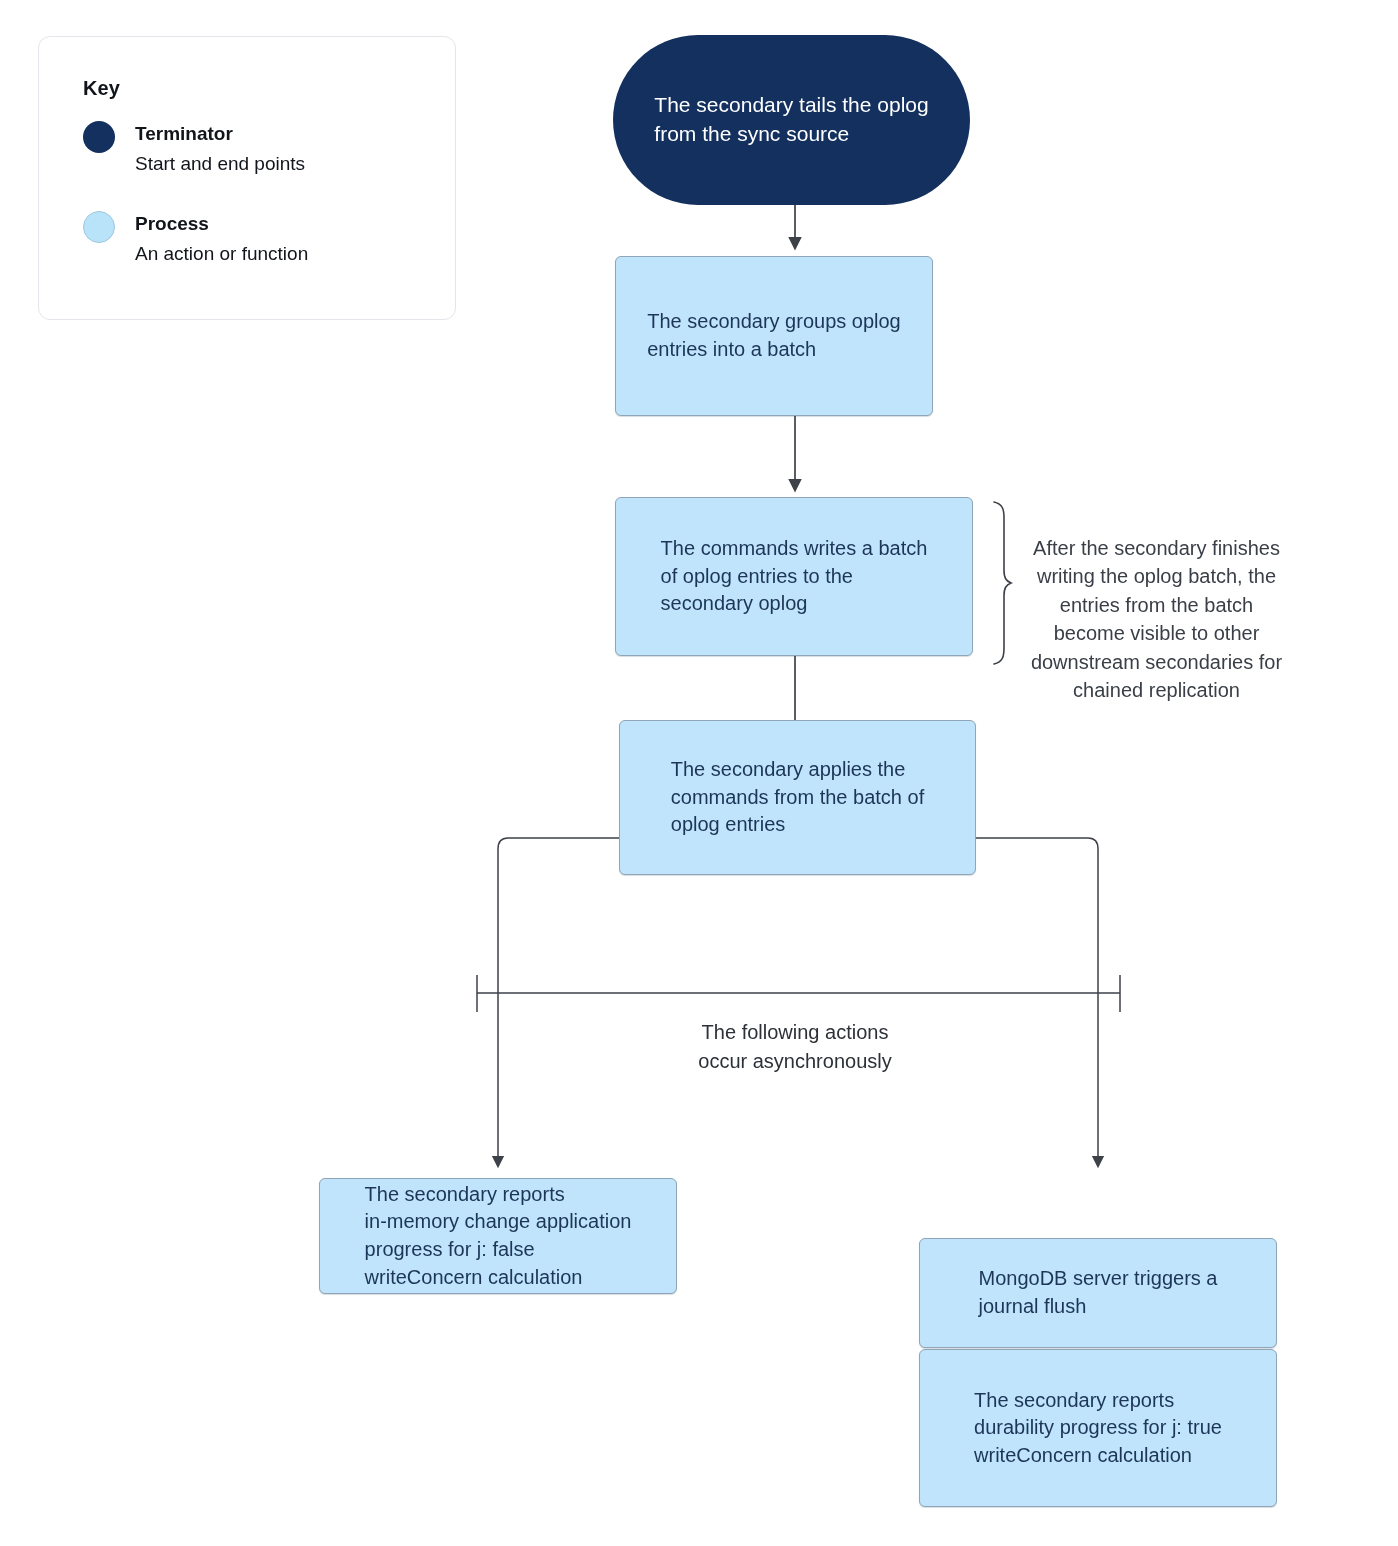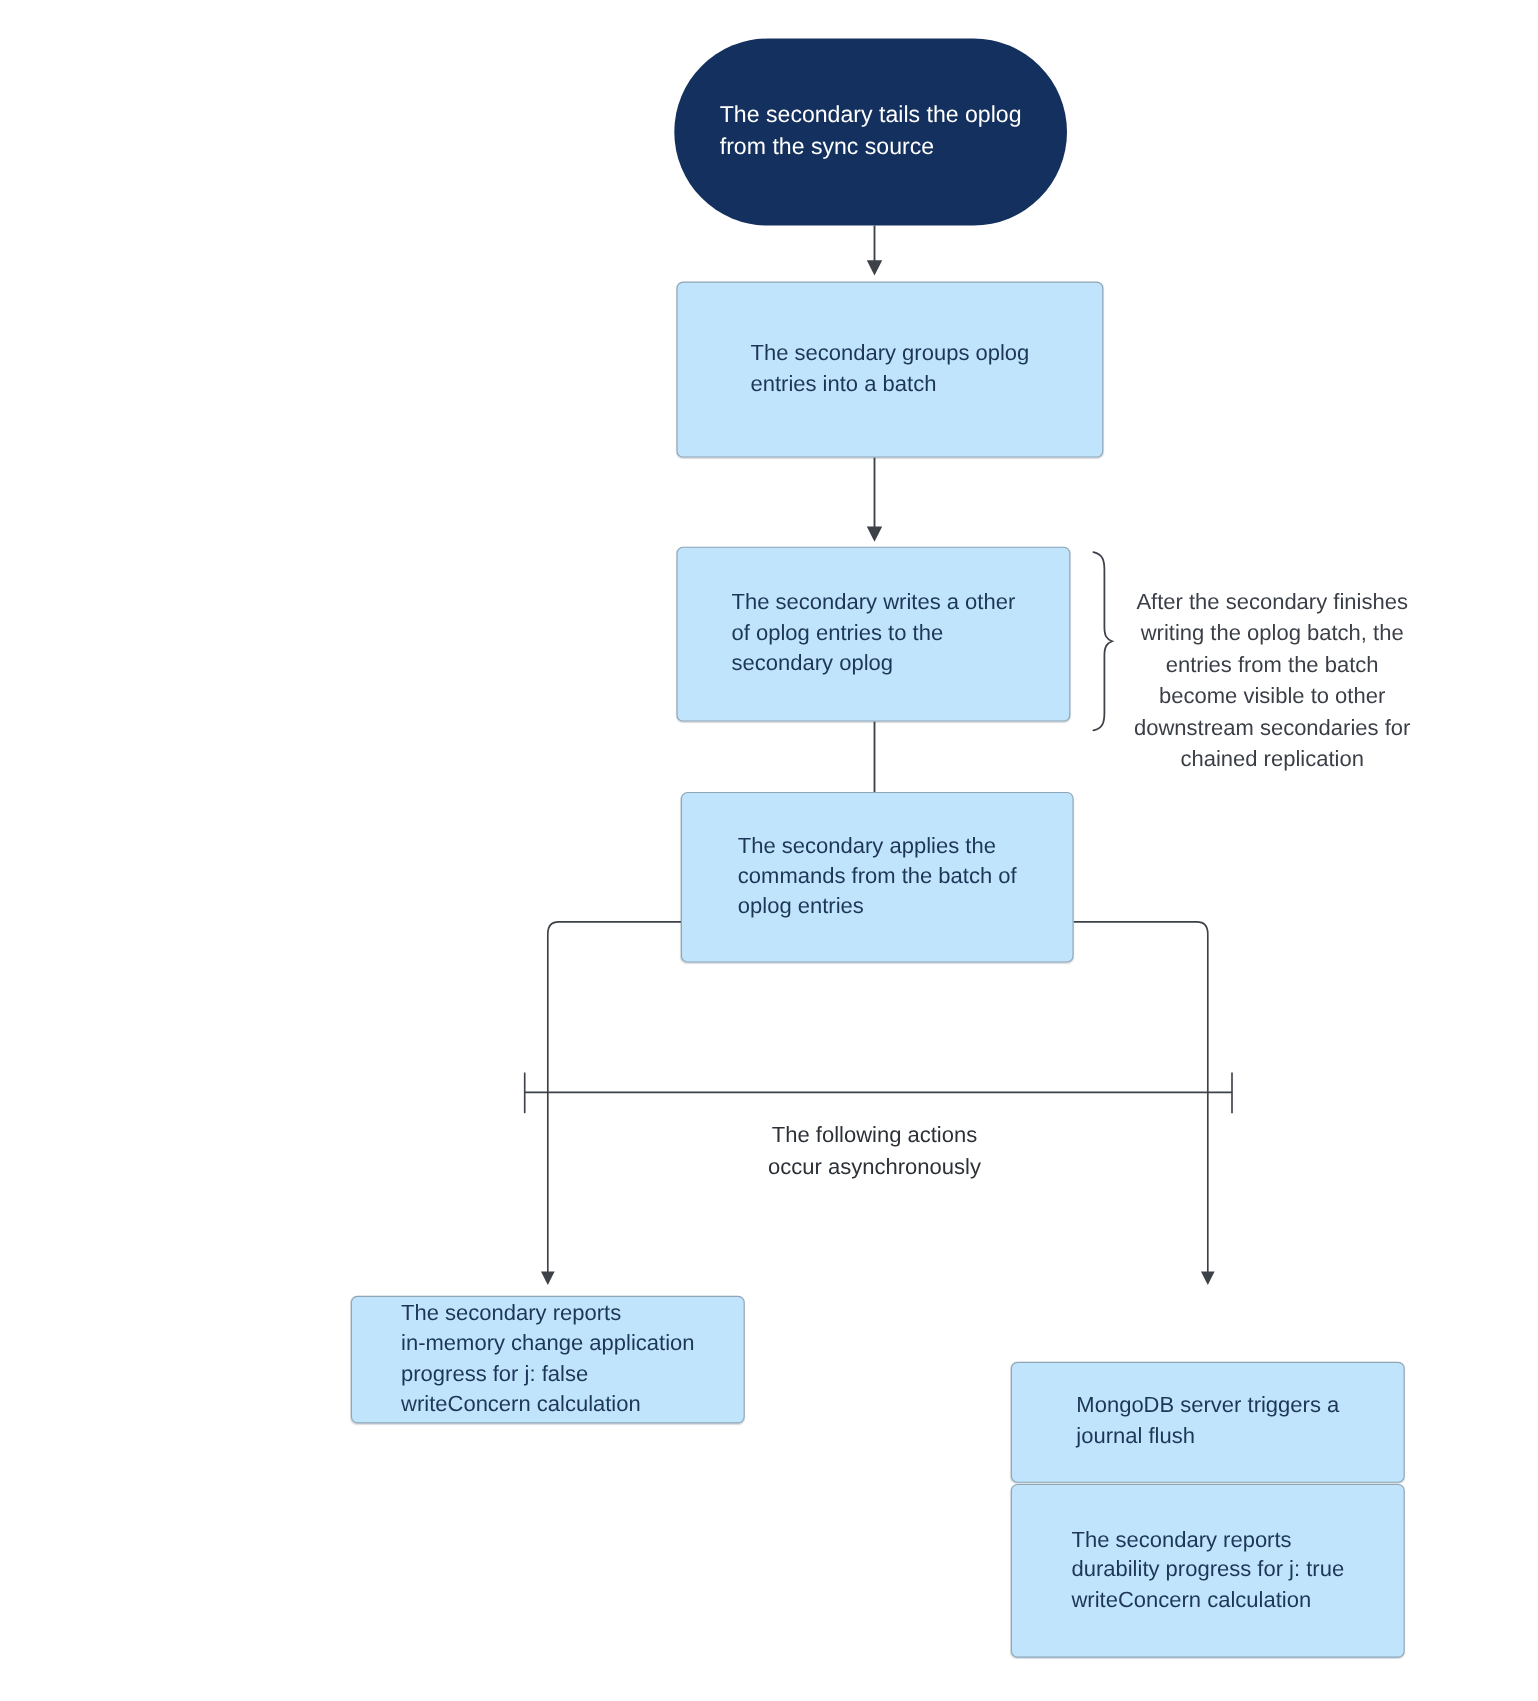--- a/index.html
+++ b/index.html
@@ -156,33 +156,48 @@
 
     <path d="M976,838 L1088,838 C1095,838 1098,842 1098,849 L1098,1166" stroke="#3d4148" stroke-width="1.5" fill="none" marker-end="url(#arrow)"></path>
 
     <path d="M477,993 L1120,993" stroke="#3d4148" stroke-width="1.5" fill="none"></path>
     <path d="M477,975 L477,1012" stroke="#3d4148" stroke-width="1.5" fill="none"></path>
     <path d="M1120,975 L1120,1012" stroke="#3d4148" stroke-width="1.5" fill="none"></path>
 
     <path d="M1098,1288 L1098,1340" stroke="#3d4148" stroke-width="1.5" fill="none" marker-end="url(#arrow)"></path>
   </svg>
 
+  <div class="key-box">
+    <div class="key-title">Key</div>
+
+    <div class="key-row r1">
+      <span class="key-swatch terminator"></span>
+      <span class="key-label">Terminator</span>
+      <span class="key-desc">Start and end points</span>
+    </div>
+
+    <div class="key-row r2">
+      <span class="key-swatch process"></span>
+      <span class="key-label">Process</span>
+      <span class="key-desc">An action or function</span>
+    </div>
+  </div>
 
   <div class="node terminator" style="left:613px; top:35px; width:357px; height:170px;">
     <span class="txt">The secondary tails the oplog
 from the sync source</span>
   </div>
 
-  <div class="node process" style="left:615px; top:256px; width:388px; height:160px;">
+  <div class="node process" style="left:615px; top:256px; width:318px; height:160px;">
     <span class="txt">The secondary groups oplog
 entries into a batch</span>
   </div>
 
   <div class="node process" style="left:615px; top:497px; width:358px; height:159px;">
-    <span class="txt">The secondary writes a other
+    <span class="txt">The commands writes a batch
 of oplog entries to the
 secondary oplog</span>
   </div>
 
   <div class="node process" style="left:619px; top:720px; width:357px; height:155px;">
     <span class="txt">The secondary applies the
 commands from the batch of
 oplog entries</span>
   </div>
 

